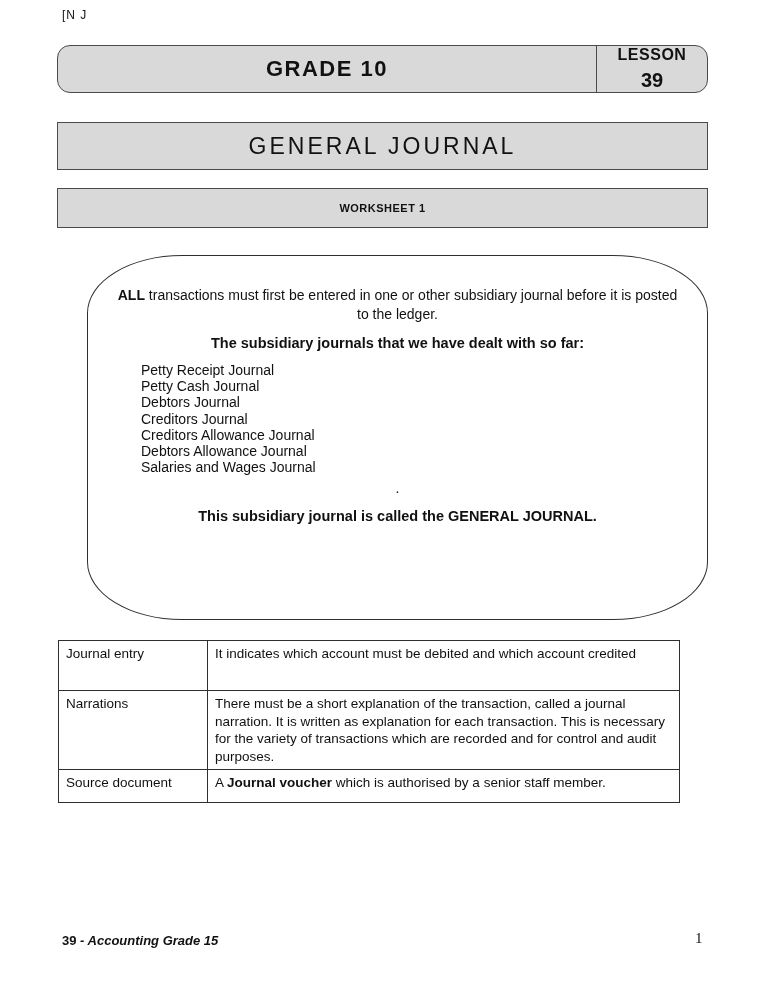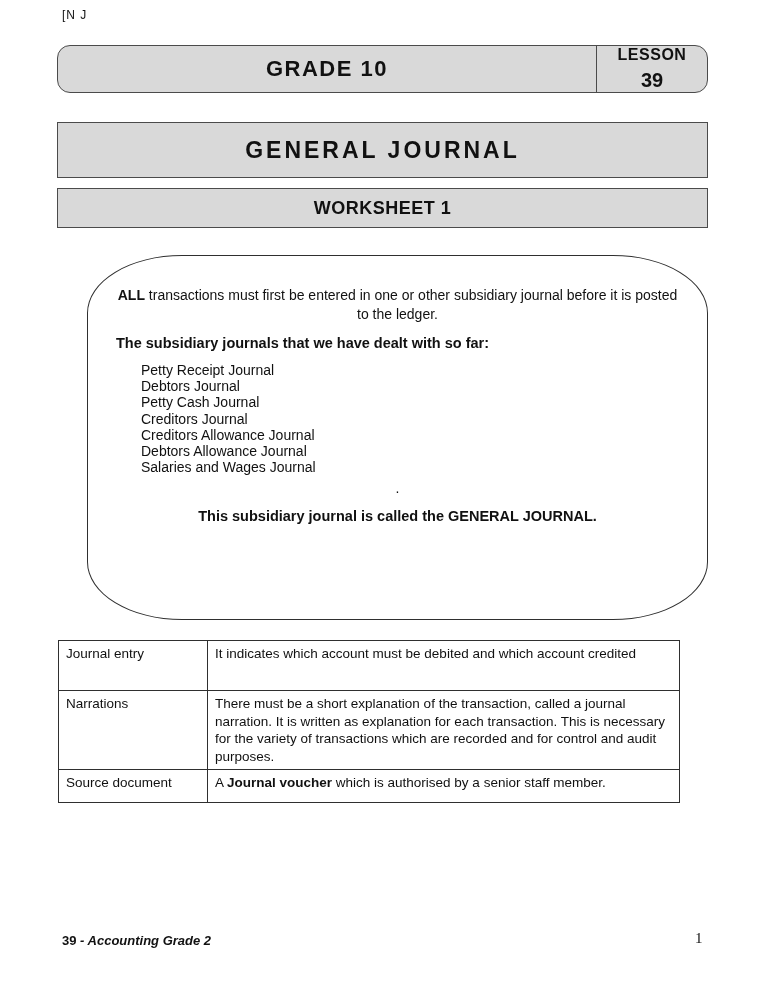--- a/index.html
+++ b/index.html
@@ -32,39 +32,39 @@
   }
   .lesson-cell {
     width: 110px; height: 100%;
     border-left: 1px solid #4b4b4b;
     display: flex; flex-direction: column; align-items: center; justify-content: space-between;
     gap: 2px;
   }
   .lesson-label { font-weight: bold; font-size: 16px; letter-spacing: 0.5px; }
   .lesson-number { font-weight: bold; font-size: 20px; }
 
-  .title-box { top: 122px; height: 56px; font-weight: bold; font-size: 23px; letter-spacing: 3px; }
-  .worksheet-box { top: 188px; height: 40px; font-weight: bold; font-size: 18px; letter-spacing: 0.5px; }
+  .title-box { top: 122px; height: 48px; font-weight: normal; font-size: 23px; letter-spacing: 3px; }
+  .worksheet-box { top: 188px; height: 40px; font-weight: bold; font-size: 11px; letter-spacing: 0.5px; }
 
   .bubble {
     position: absolute; left: 87px; top: 255px;
     width: 621px; height: 365px;
     border: 1px solid #2f2f2f;
     border-radius: 95px / 58px;
     box-sizing: border-box;
     background: #ffffff;
     padding: 30px 28px 11px 28px;
     font-size: 14px;
   }
   .intro {
     margin: 0 auto; max-width: 560px;
     text-align: center; line-height: 19px;
   }
   .subheading {
-    margin: 10px 0 0 0; text-align: left;
+    margin: 10px 0 0 0; text-align: center;
     font-weight: bold; font-size: 14.5px; line-height: 19px;
   }
   .journal-list { margin: 9px 0 0 25px; padding: 0; list-style: none; }
   .journal-list div { line-height: 16.2px; }
   .dot { margin: 6px 0 0 0; text-align: center; line-height: 14px; }
   .conclusion {
     margin: 13px 0 0 0; text-align: center;
     font-weight: bold; font-size: 14.5px;
   }
 
@@ -117,22 +117,22 @@
 
   <div class="box worksheet-box">
     <span>WORKSHEET 1</span>
   </div>
 
   <div class="bubble">
     <p class="intro"><b>ALL</b><span> transactions must first be entered in one or other subsidiary journal before it is posted to the ledger.</span></p>
     <p class="subheading">The subsidiary journals that we have dealt with so far:</p>
     <div class="journal-list">
       <div>Petty Receipt Journal</div>
+      <div>Petty Cash Journal</div>
       <div>Debtors Journal</div>
-      <div>Petty Cash Journal</div>
       <div>Creditors Journal</div>
       <div>Creditors Allowance Journal</div>
       <div>Debtors Allowance Journal</div>
       <div>Salaries and Wages Journal</div>
     </div>
     <p class="dot">.</p>
     <p class="conclusion">This subsidiary journal is called the GENERAL JOURNAL.</p>
   </div>
 
   <table class="def-table">
@@ -145,16 +145,16 @@
         <td class="term-col">Narrations</td>
         <td>There must be a short explanation of the transaction, called a journal narration.  It is written as explanation for each transaction. This is necessary for the variety of transactions which are recorded and for control and audit purposes.</td>
       </tr>
       <tr class="r3">
         <td class="term-col">Source document</td>
         <td><span>A </span><b>Journal voucher</b><span> which is authorised by a senior staff member.</span></td>
       </tr>
     </tbody>
   </table>
 
-  <div class="footer-left"><span>39 </span><span class="ital">- Accounting Grade 2</span></div>
+  <div class="footer-left"><span>39 </span><span class="ital">- Accounting Grade 15</span></div>
   <div class="footer-page">1</div>
 
 </div>
 
 </body></html>

